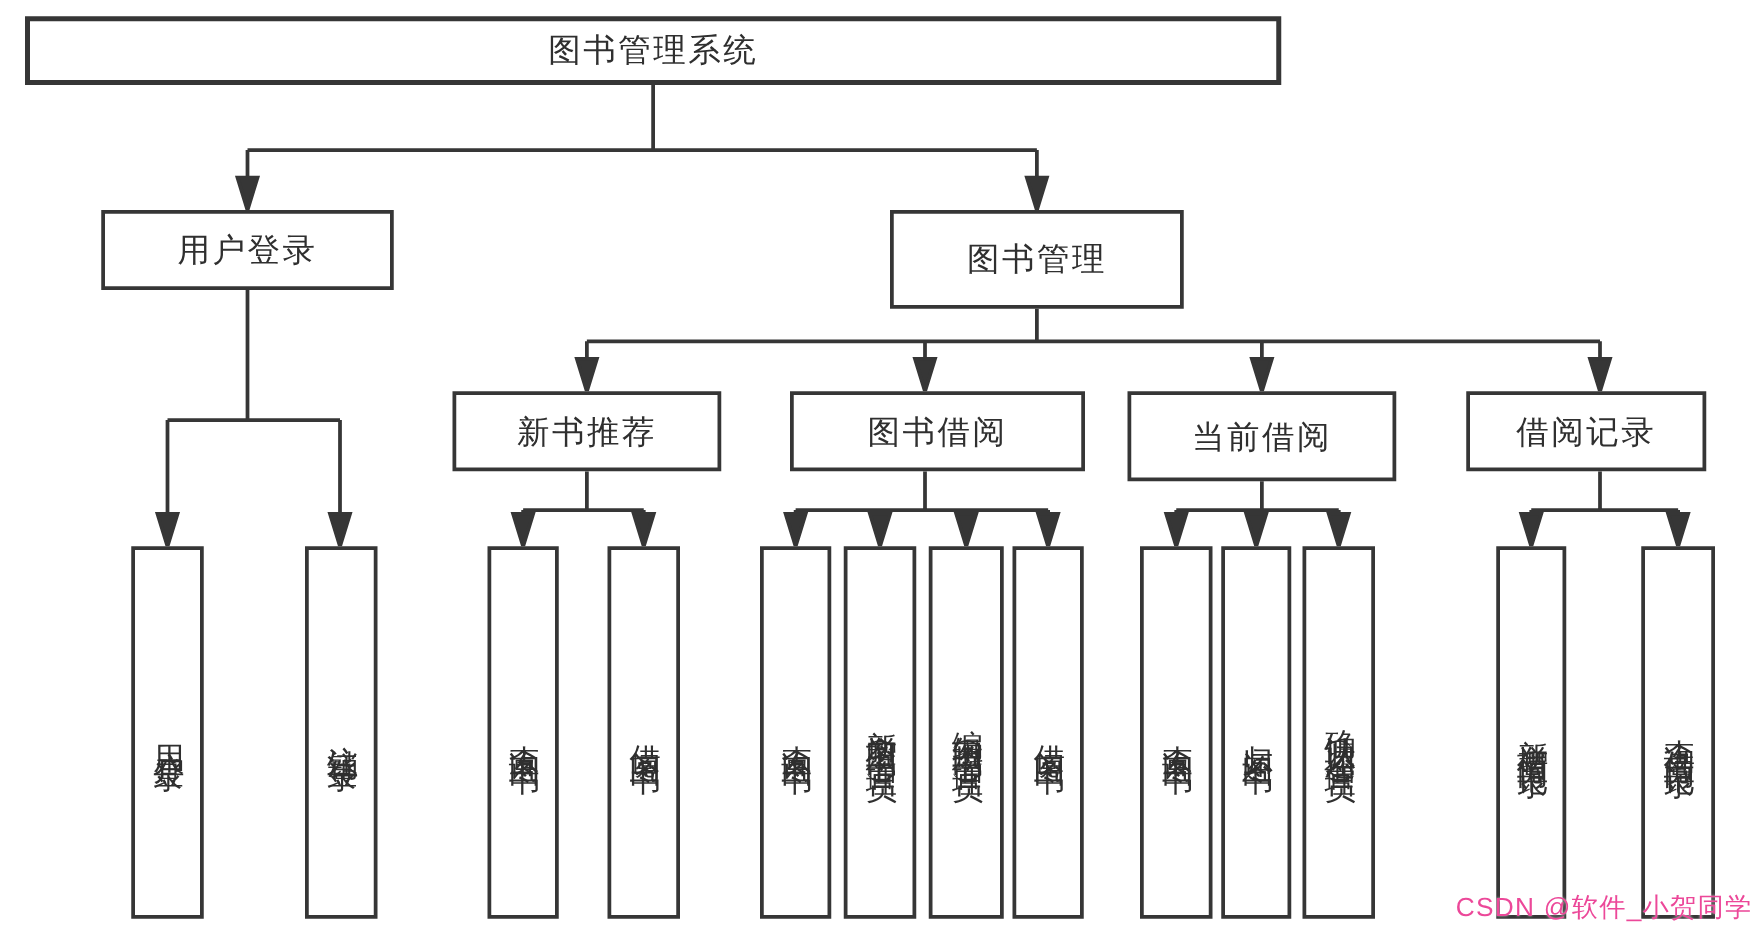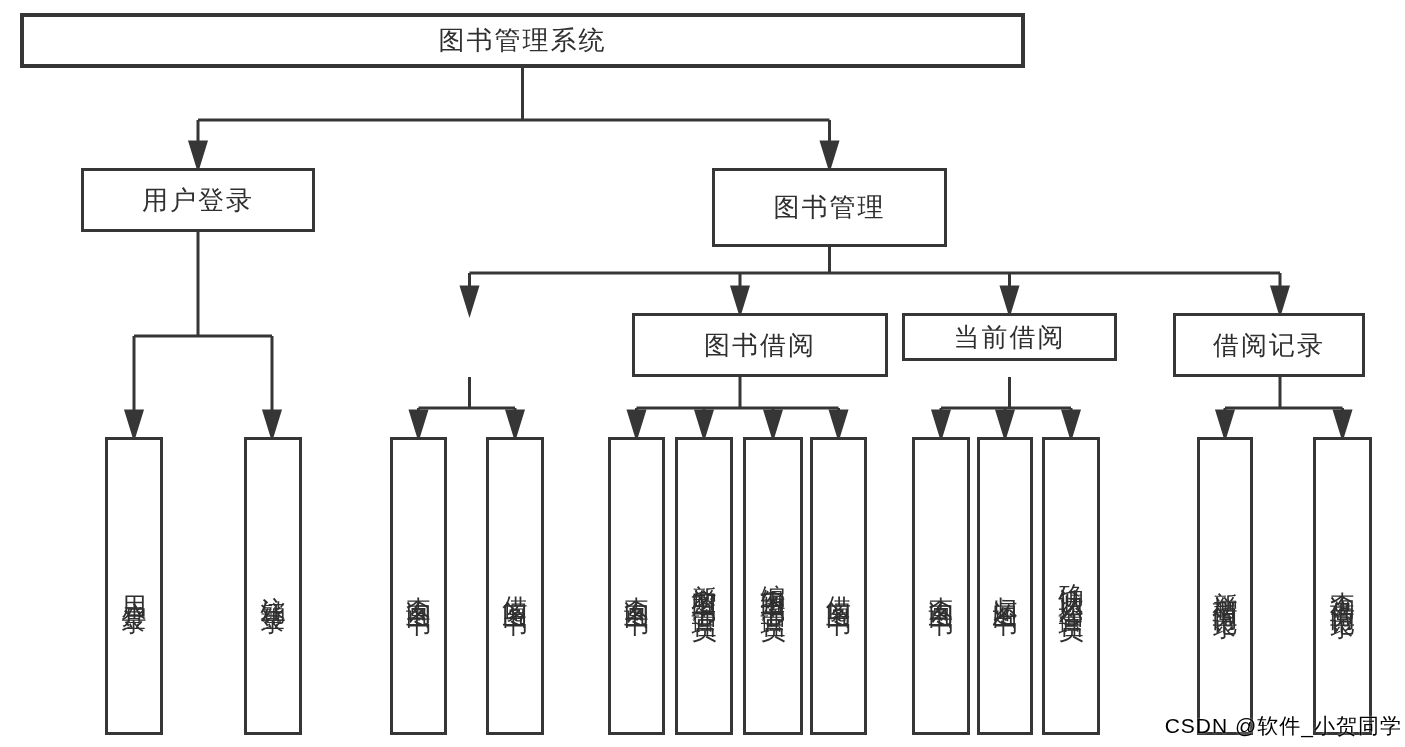--- a/index.html
+++ b/index.html
@@ -39,21 +39,21 @@
     font-size: 25px;
     letter-spacing: 5px;
     line-height: 1;
   }
   .watermark {
     position: absolute;
     right: 3px;
     bottom: 7px;
     font-size: 21px;
     letter-spacing: 1px;
-    color: #000000;
+    color: #ec4899;
     text-shadow: 0 0 2px rgba(255,255,255,0.8);
     white-space: nowrap;
   }
 </style>
 </head>
 <body>
 
 <div class="canvas">
 
   <svg class="connectors" viewBox="0 0 1405 747" xmlns="http://www.w3.org/2000/svg">
@@ -99,22 +99,23 @@
         <polygon points="1334.5,411 1350.5,411 1342.5,437"></polygon>
       </g>
     </g>
   </svg>
 
   <div class="box box-h box-root" style="left:20px; top:13px; width:1005px; height:55px;">图书管理系统</div>
 
   <div class="box box-h" style="left:81px; top:168px; width:234px; height:64px;">用户登录</div>
   <div class="box box-h" style="left:712px; top:168px; width:235px; height:79px;">图书管理</div>
 
-  <div class="box box-h" style="left:632px; top:313px; width:256px; height:64px;">图书借阅</div>
-  <div class="box box-h" style="left:902px; top:313px; width:215px; height:48px;">当前借阅</div>
+  <div class="box box-h" style="left:362px; top:313px; width:215px; height:64px;">新书推荐</div>
+  <div class="box box-h" style="left:632px; top:313px; width:236px; height:64px;">图书借阅</div>
+  <div class="box box-h" style="left:902px; top:313px; width:215px; height:72px;">当前借阅</div>
   <div class="box box-h" style="left:1173px; top:313px; width:192px; height:64px;">借阅记录</div>
 
   <div class="box box-v" style="left:105px; top:437px; width:58px; height:298px;">用户登录</div>
   <div class="box box-v" style="left:244px; top:437px; width:58px; height:298px;">注销登录</div>
 
   <div class="box box-v" style="left:390px; top:437px; width:57px; height:298px;">查询图书</div>
   <div class="box box-v" style="left:486px; top:437px; width:58px; height:298px;">借阅图书</div>
 
   <div class="box box-v" style="left:608px; top:437px; width:57px; height:298px;">查询图书</div>
   <div class="box box-v" style="left:675px; top:437px; width:58px; height:298px;">新增图书（管理员）</div>

